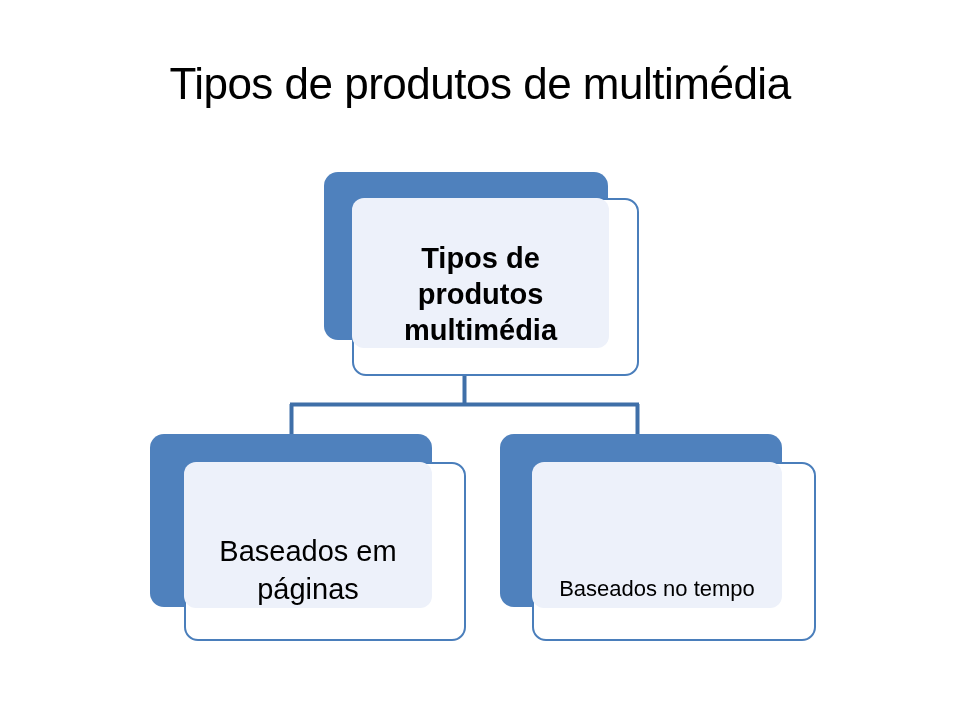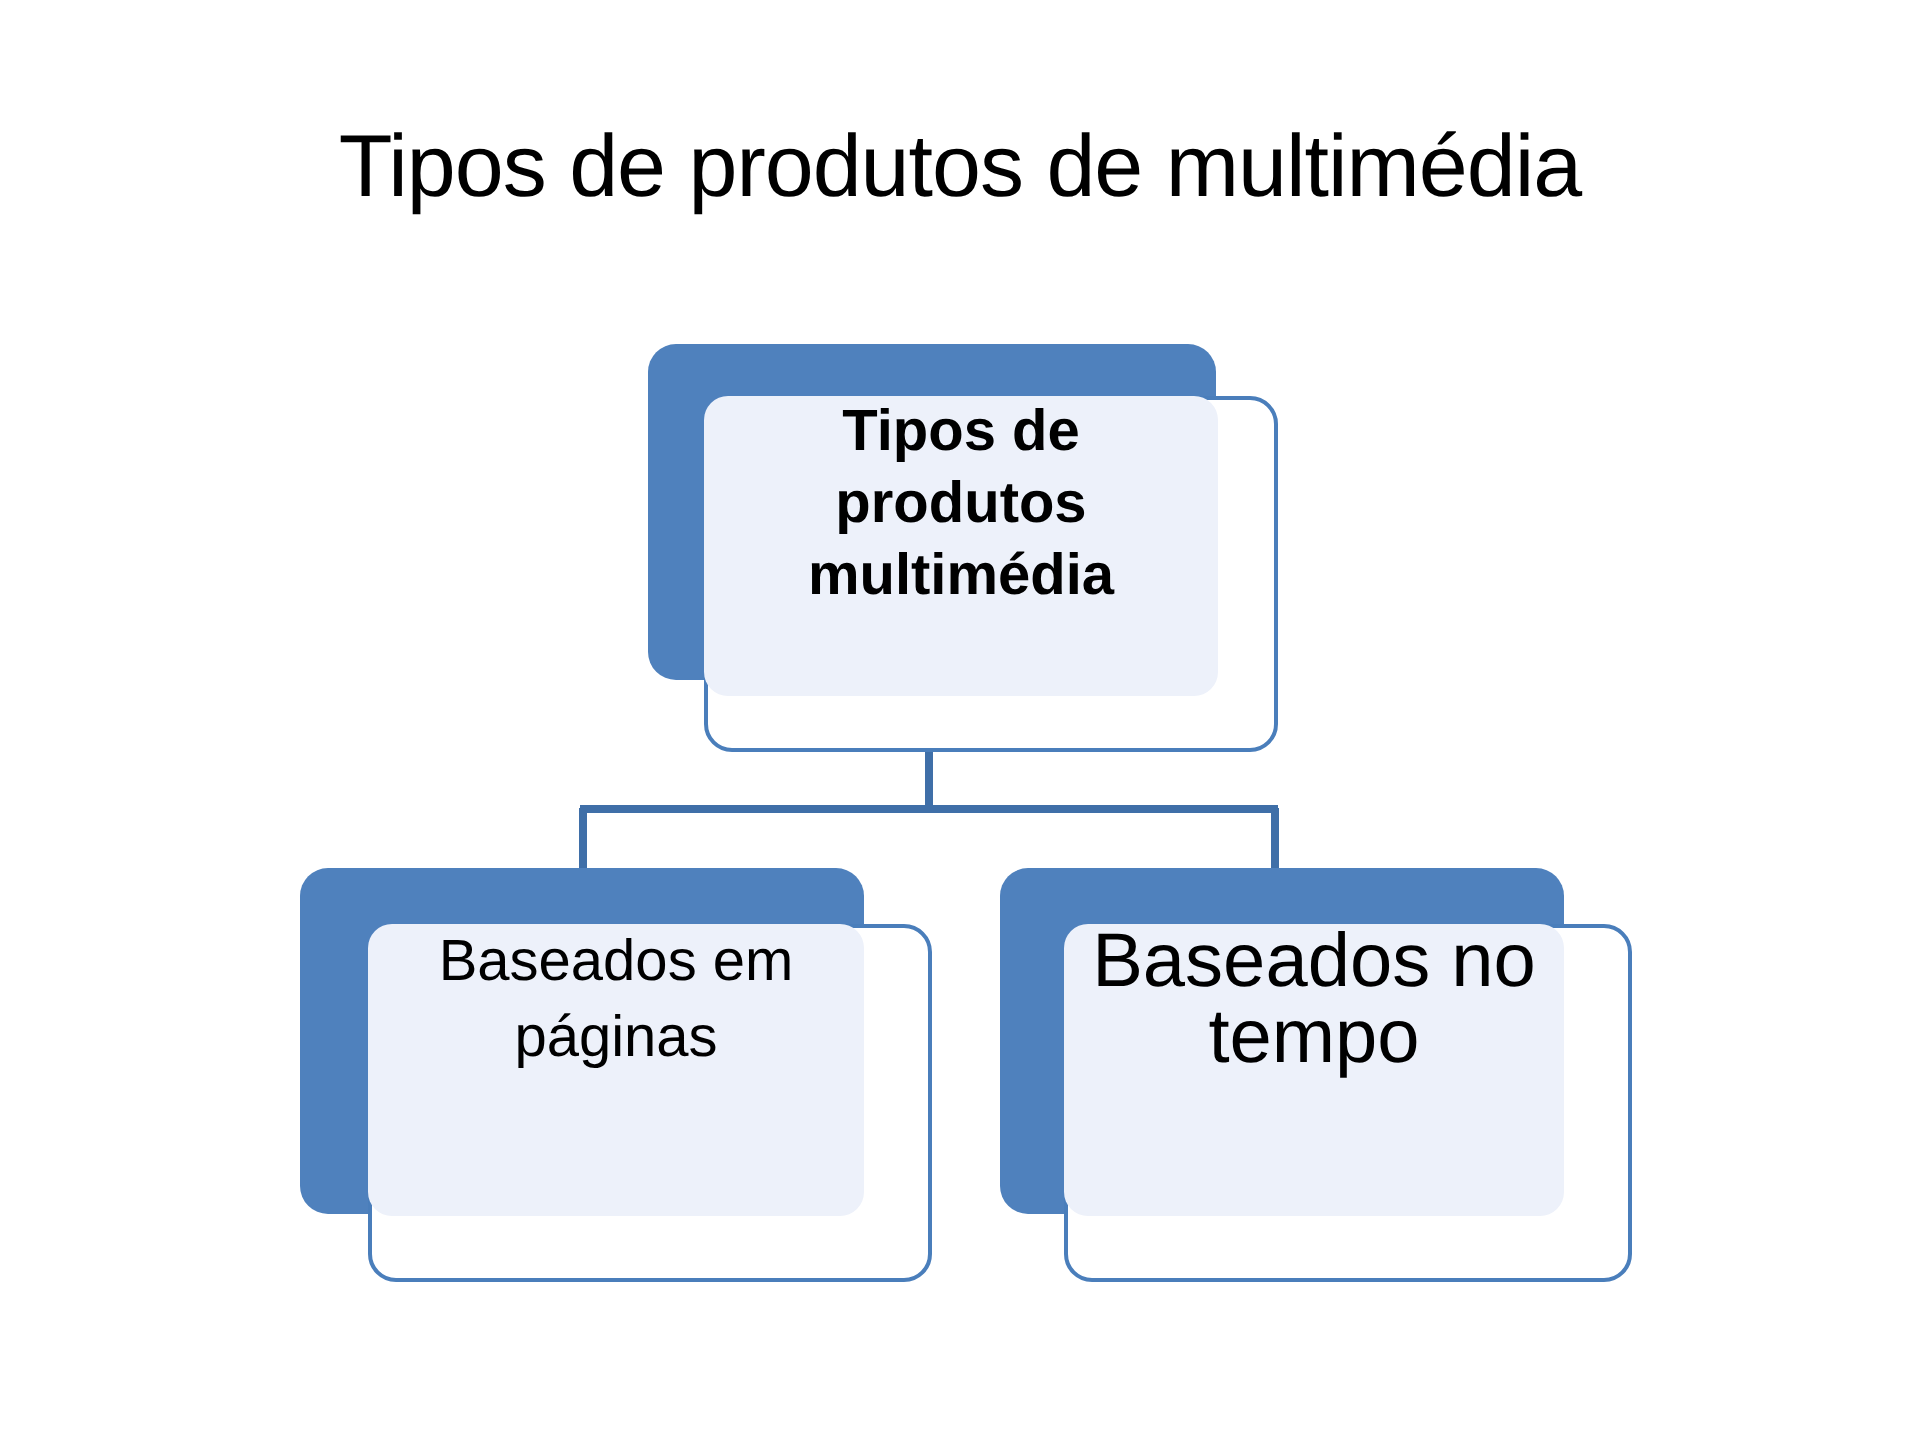--- a/index.html
+++ b/index.html
@@ -74,21 +74,21 @@
     box-sizing: border-box;
   }
 
   
   .node .panel {
     position: absolute;
     background: #EDF1FA;
     border-radius: 12px;
     box-sizing: border-box;
     display: flex;
-    align-items: flex-start;
+    align-items: flex-end;
     justify-content: center;
     text-align: center;
     color: #000000;
   }
 
   .node .label {
     display: block;
     width: 100%;
     padding: 0 6px;
     box-sizing: border-box;
@@ -115,21 +115,21 @@
     line-height: 38px;
     font-weight: 400;
   }
 
   
   #node-time { left: 0; top: 0; width: 960px; height: 720px; }
   #node-time .plate { left: 500px; top: 434px; width: 282px; height: 173px; }
   #node-time .card  { left: 532px; top: 462px; width: 284px; height: 179px; }
   #node-time .panel {
     left: 532px; top: 462px; width: 250px; height: 146px;
-    font-size: 38px;
+    font-size: 22px;
     line-height: 38px;
     font-weight: 400;
   }
 </style>
 </head>
 <body>
 
 <div id="slide">
 
   <div id="slide-title">Tipos de produtos de multimédia</div>

